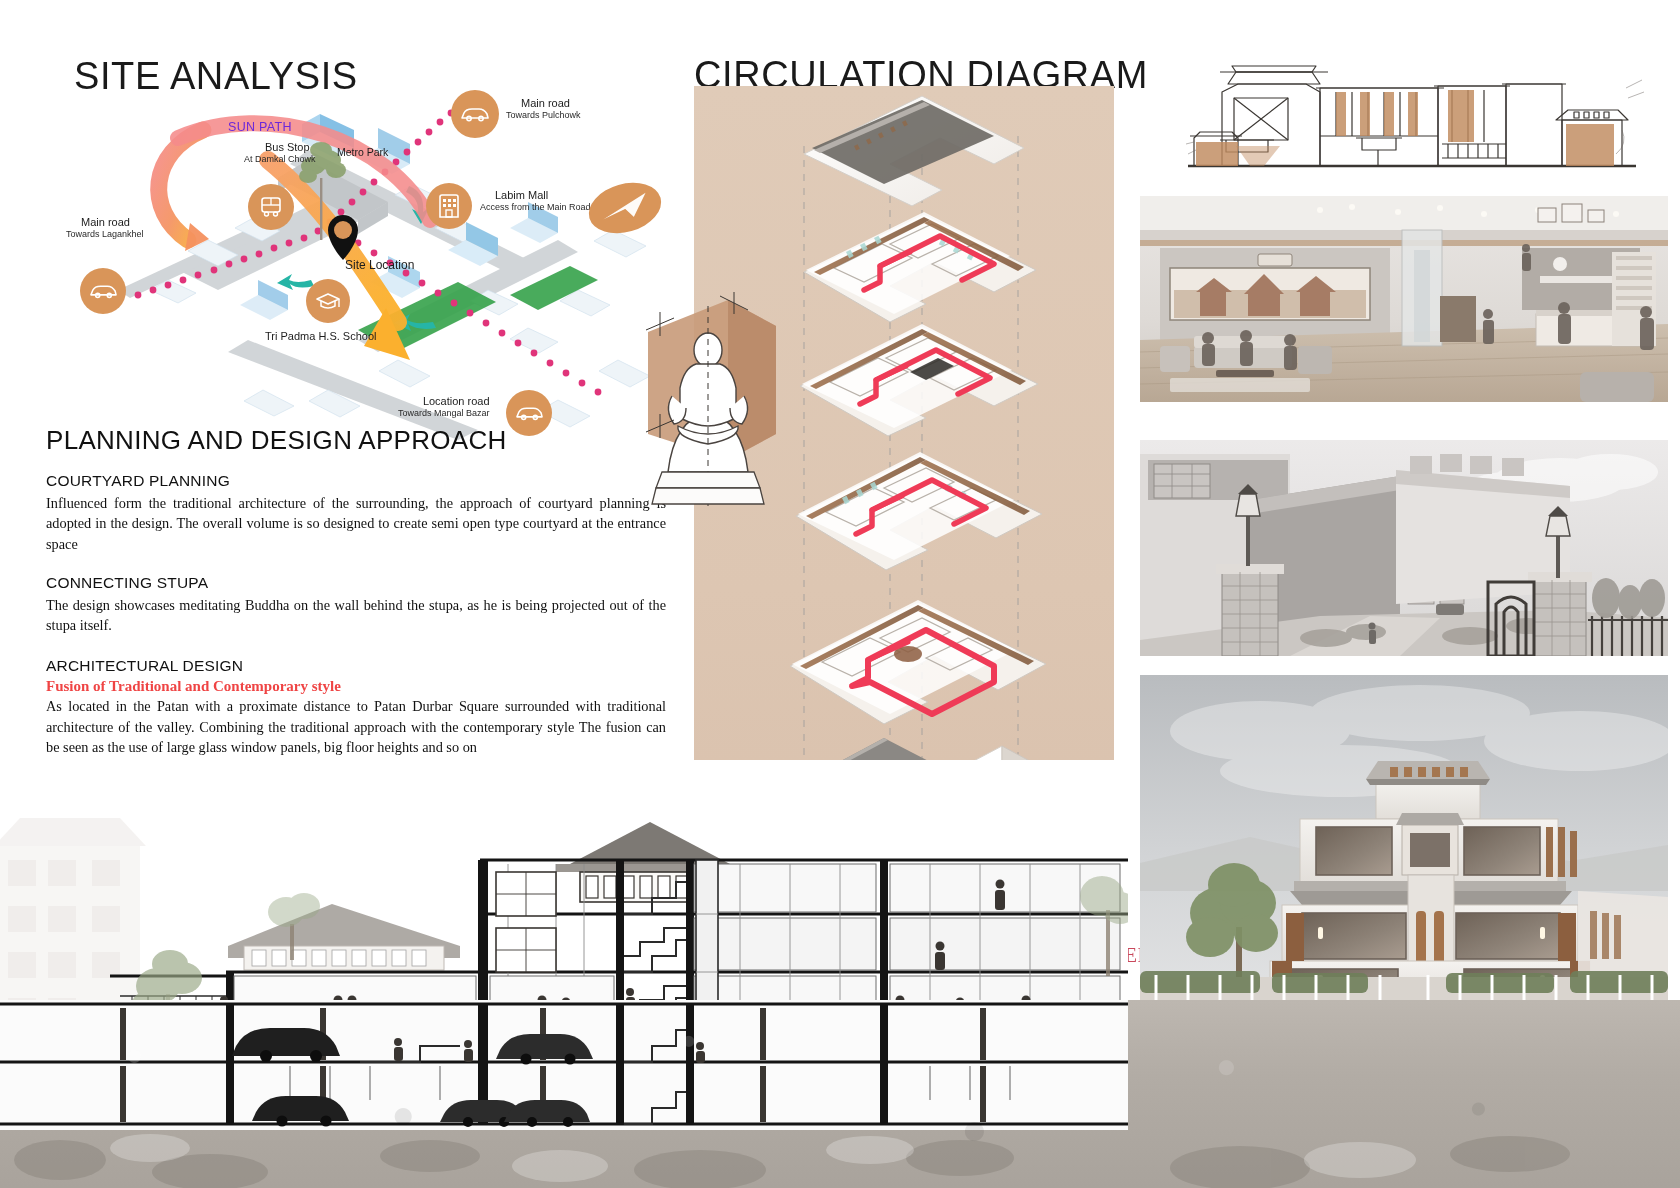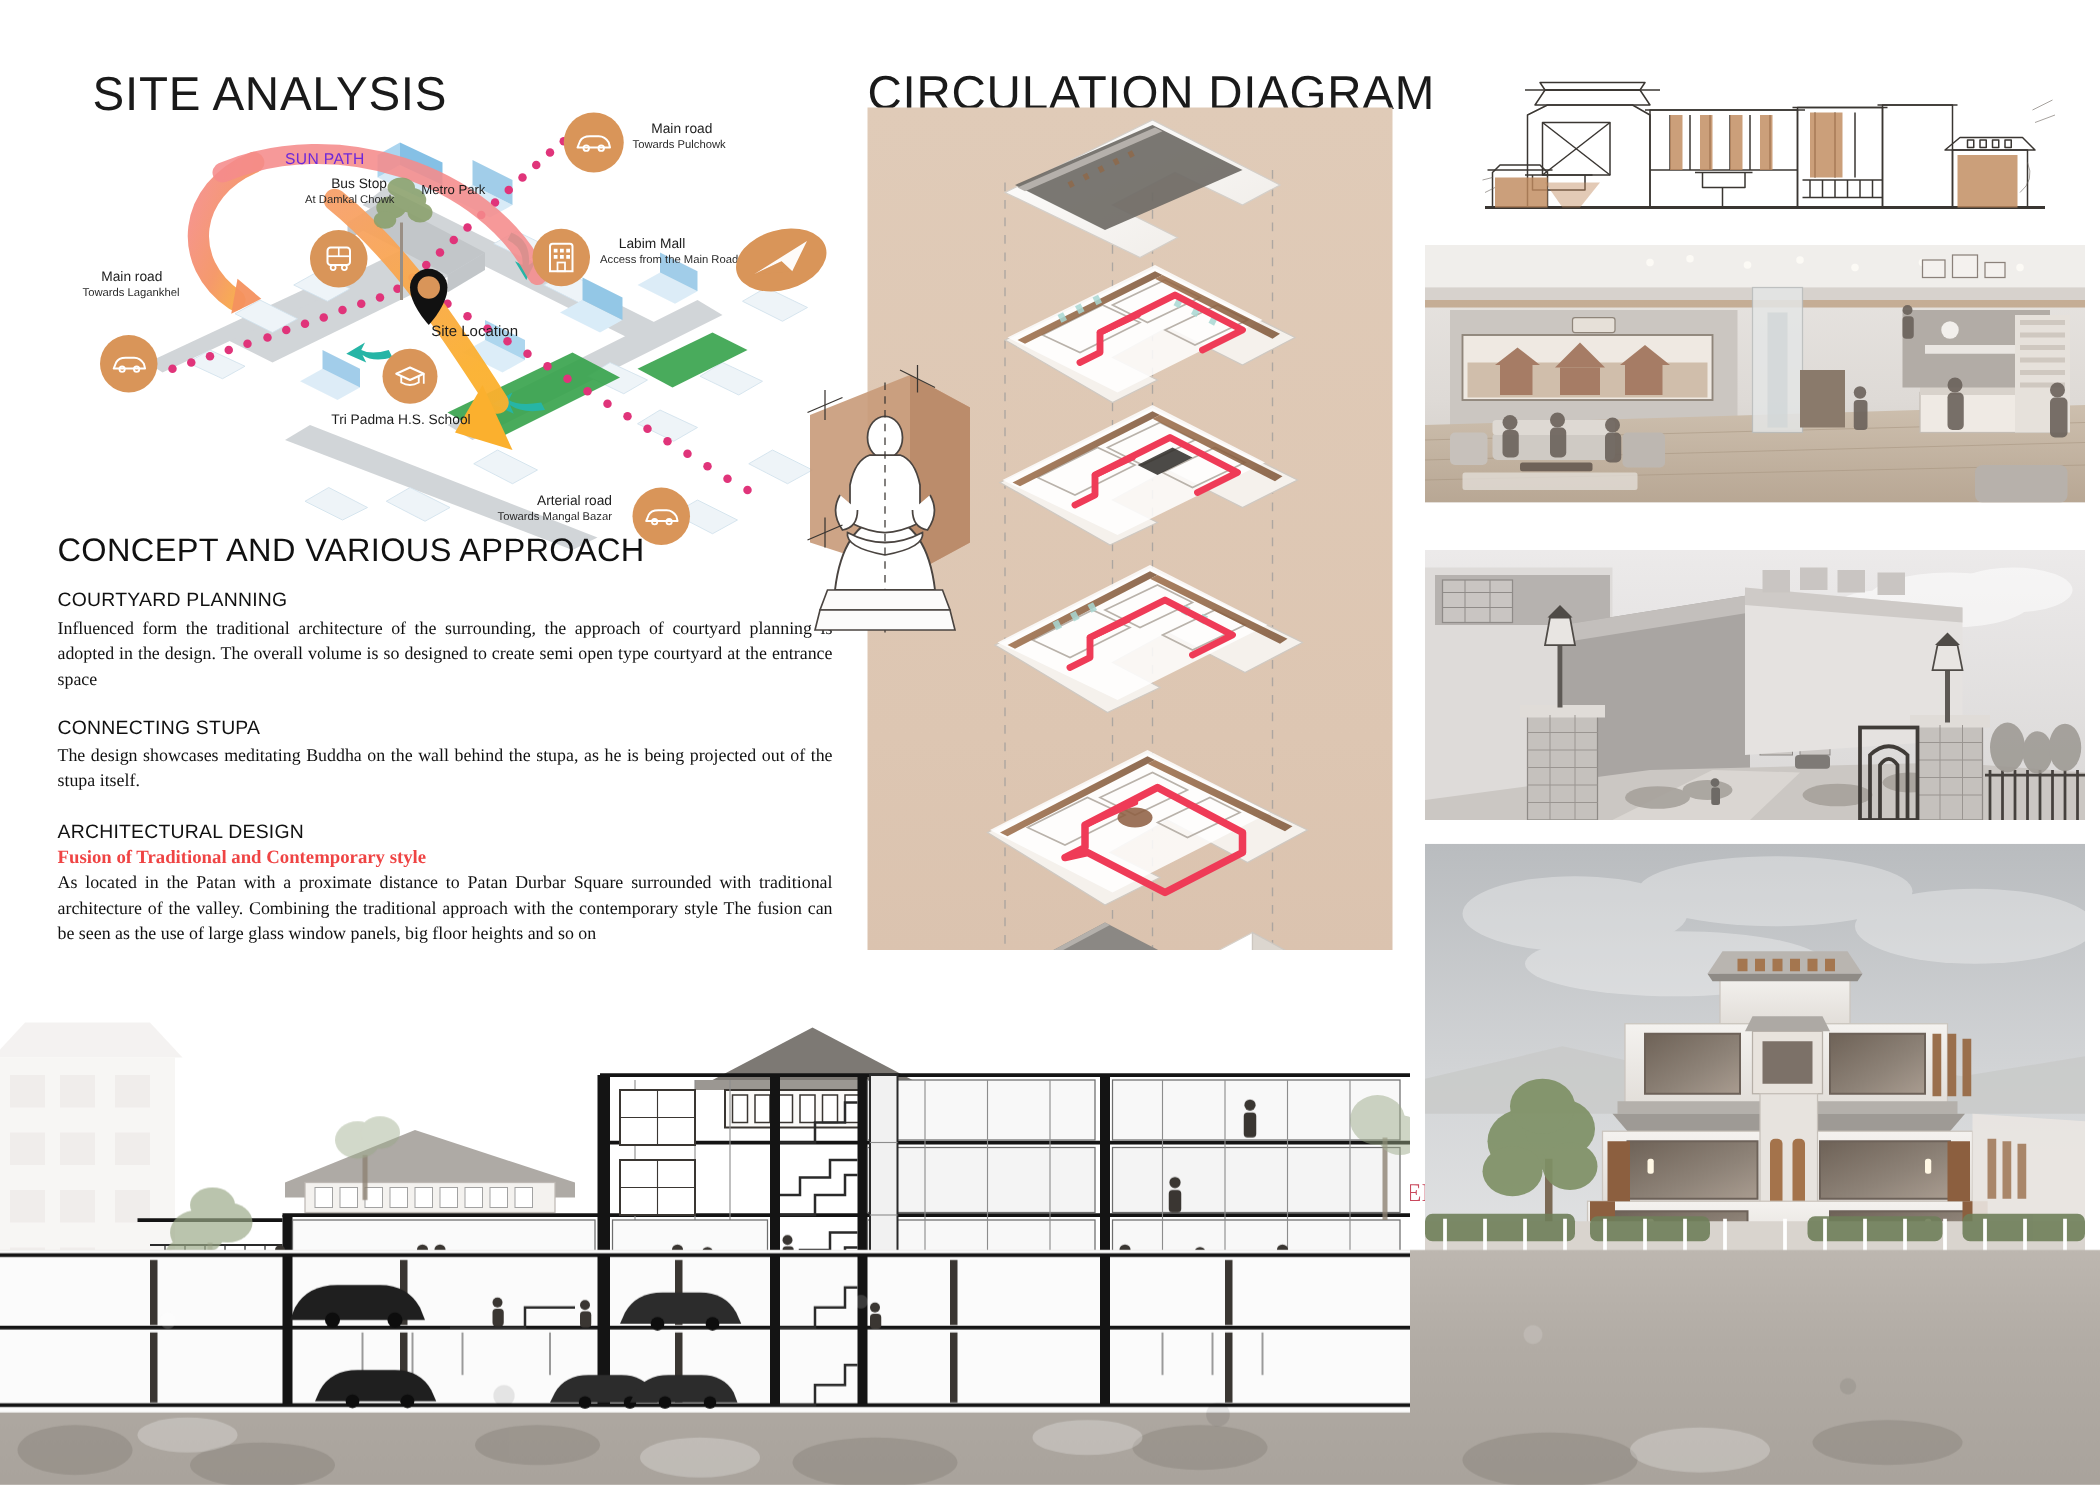--- a/index.html
+++ b/index.html
@@ -363,34 +363,34 @@
     </div>
 
     <div class="poi" style="left:448px; top:300px; width:46px; height:46px;">
       <svg width="29" height="16" viewBox="0 0 30 16">
         <path d="M2,12 L4,7 Q6,3 12,3 L19,3 Q24,3 27,8 L28,12 Z" fill="none" stroke="#fff" stroke-width="1.6" stroke-linejoin="round"></path>
         <circle cx="9" cy="12.5" r="2.2" fill="none" stroke="#fff" stroke-width="1.5"></circle>
         <circle cx="21" cy="12.5" r="2.2" fill="none" stroke="#fff" stroke-width="1.5"></circle>
       </svg>
     </div>
     <div class="map-label" style="left:340px; top:305px; text-align:right;">
-      <span class="ml-main">Arterial road</span>
+      <span class="ml-main">Location road</span>
       <span class="ml-sub">Towards Mangal Bazar</span>
     </div>
 
     <div class="compass" style="left:530px; top:94px;">
       <svg width="56" height="30" viewBox="0 0 56 30">
         <path d="M4,20 L52,6 L34,26 L28,16 Z" fill="#fff" opacity=".96"></path>
         <path d="M4,20 L28,16 L34,26 Z" fill="#d99559" opacity=".55"></path>
       </svg>
     </div>
   </div>
 
   <div class="concept">
-    <h2>CONCEPT AND VARIOUS APPROACH</h2>
+    <h2>PLANNING AND DESIGN APPROACH</h2>
 
     <div>
       <div class="sub-head">COURTYARD PLANNING</div>
       <p class="body-text">Influenced form the traditional architecture of the surrounding, the approach of courtyard planning is adopted in the design. The overall volume is so designed to create semi open type courtyard at the entrance space</p>
     </div>
 
     <div>
       <div class="sub-head">CONNECTING STUPA</div>
       <p class="body-text tight">The design showcases meditating Buddha on the wall behind the stupa, as he is being projected out of the stupa itself.</p>
     </div>

